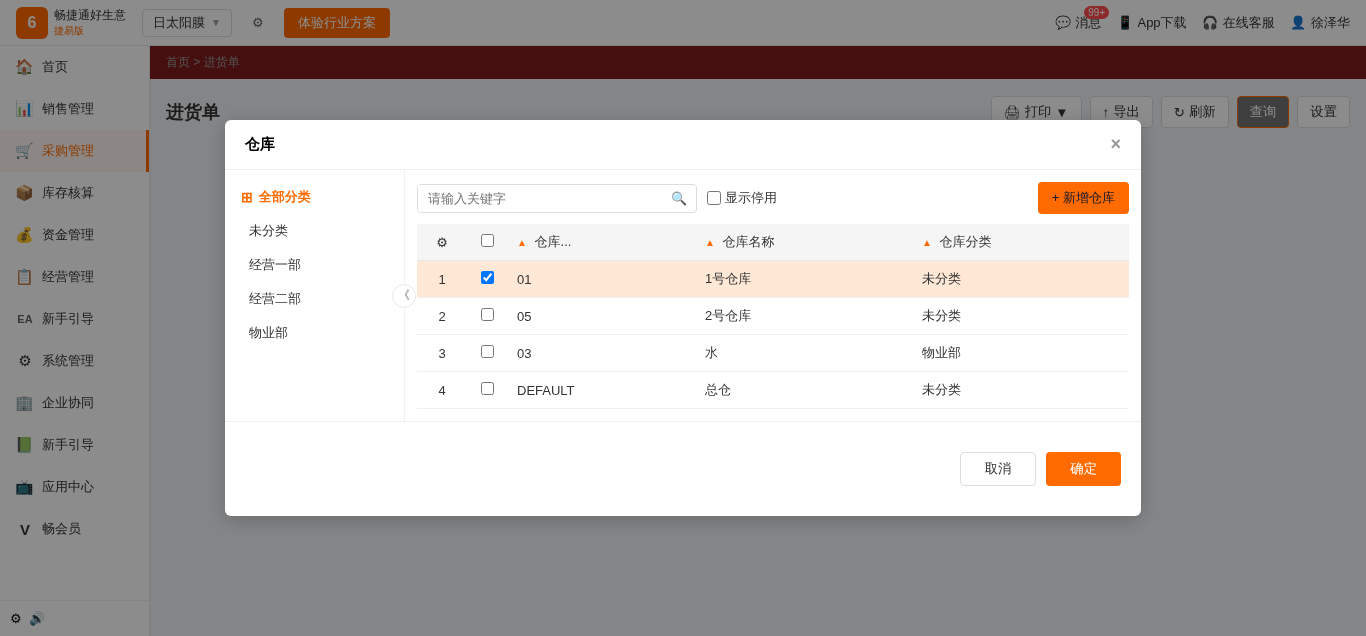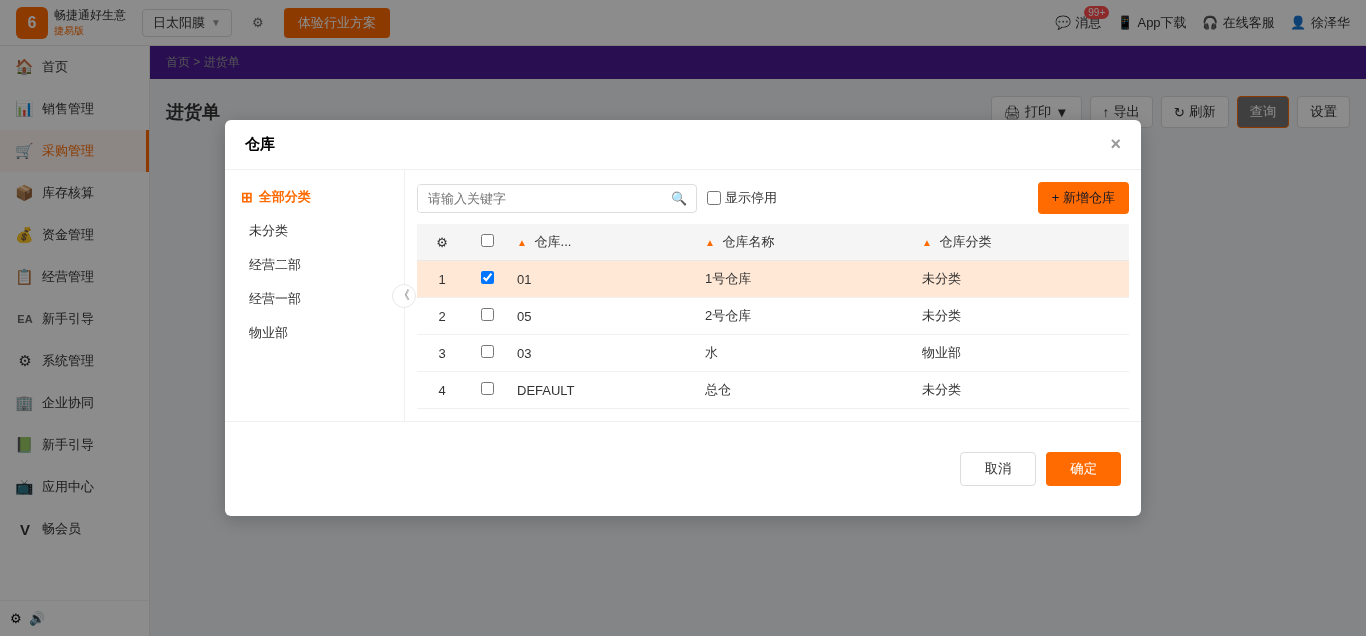--- a/index.html
+++ b/index.html
@@ -69,21 +69,21 @@
     .sidebar-item {
       display: flex; align-items: center; gap: 8px;
       padding: 12px 16px; cursor: pointer; color: #333;
     }
     .sidebar-item.active { background: #fff5f0; color: #ff6b00; border-right: 3px solid #ff6b00; }
     .sidebar-icon { width: 18px; height: 18px; display: flex; align-items: center; justify-content: center; font-size: 15px; }
     .sidebar-bottom { margin-top: auto; border-top: 1px solid #f0f0f0; display: flex; align-items: center; padding: 10px; }
 
     
     .content-area { flex: 1; display: flex; flex-direction: column; overflow: hidden; }
-    .breadcrumb { padding: 8px 16px; background: #4c1d95; border-bottom: 1px solid #f0f0f0; color: #999; font-size: 12px; }
+    .breadcrumb { padding: 8px 16px; background: #7f1d1d; border-bottom: 1px solid #f0f0f0; color: #999; font-size: 12px; }
     .page-area { padding: 16px; flex: 1; overflow: hidden; }
 
     
     .overlay {
       position: fixed; top: 0; left: 0; width: 100%; height: 100%;
       background: rgba(0,0,0,0.45); z-index: 100;
       display: flex; align-items: center; justify-content: center;
     }
 
     
@@ -353,22 +353,22 @@
     </div>
 
     <div class="modal-body">
 
       <div class="cat-sidebar">
         <div class="cat-header">
           <span class="cat-grid-icon">⊞</span>
           <span>全部分类</span>
         </div>
         <div class="cat-item">未分类</div>
+        <div class="cat-item">经营一部</div>
         <div class="cat-item">经营二部</div>
-        <div class="cat-item">经营一部</div>
         <div class="cat-item">物业部</div>
         <div class="cat-collapse-btn">《</div>
       </div>
 
       <div class="table-area">
 
         <div class="table-toolbar">
           <div class="search-input-wrap">
             <input type="text" class="search-input" placeholder="请输入关键字" style="">
             <span class="search-icon-btn">🔍</span>

